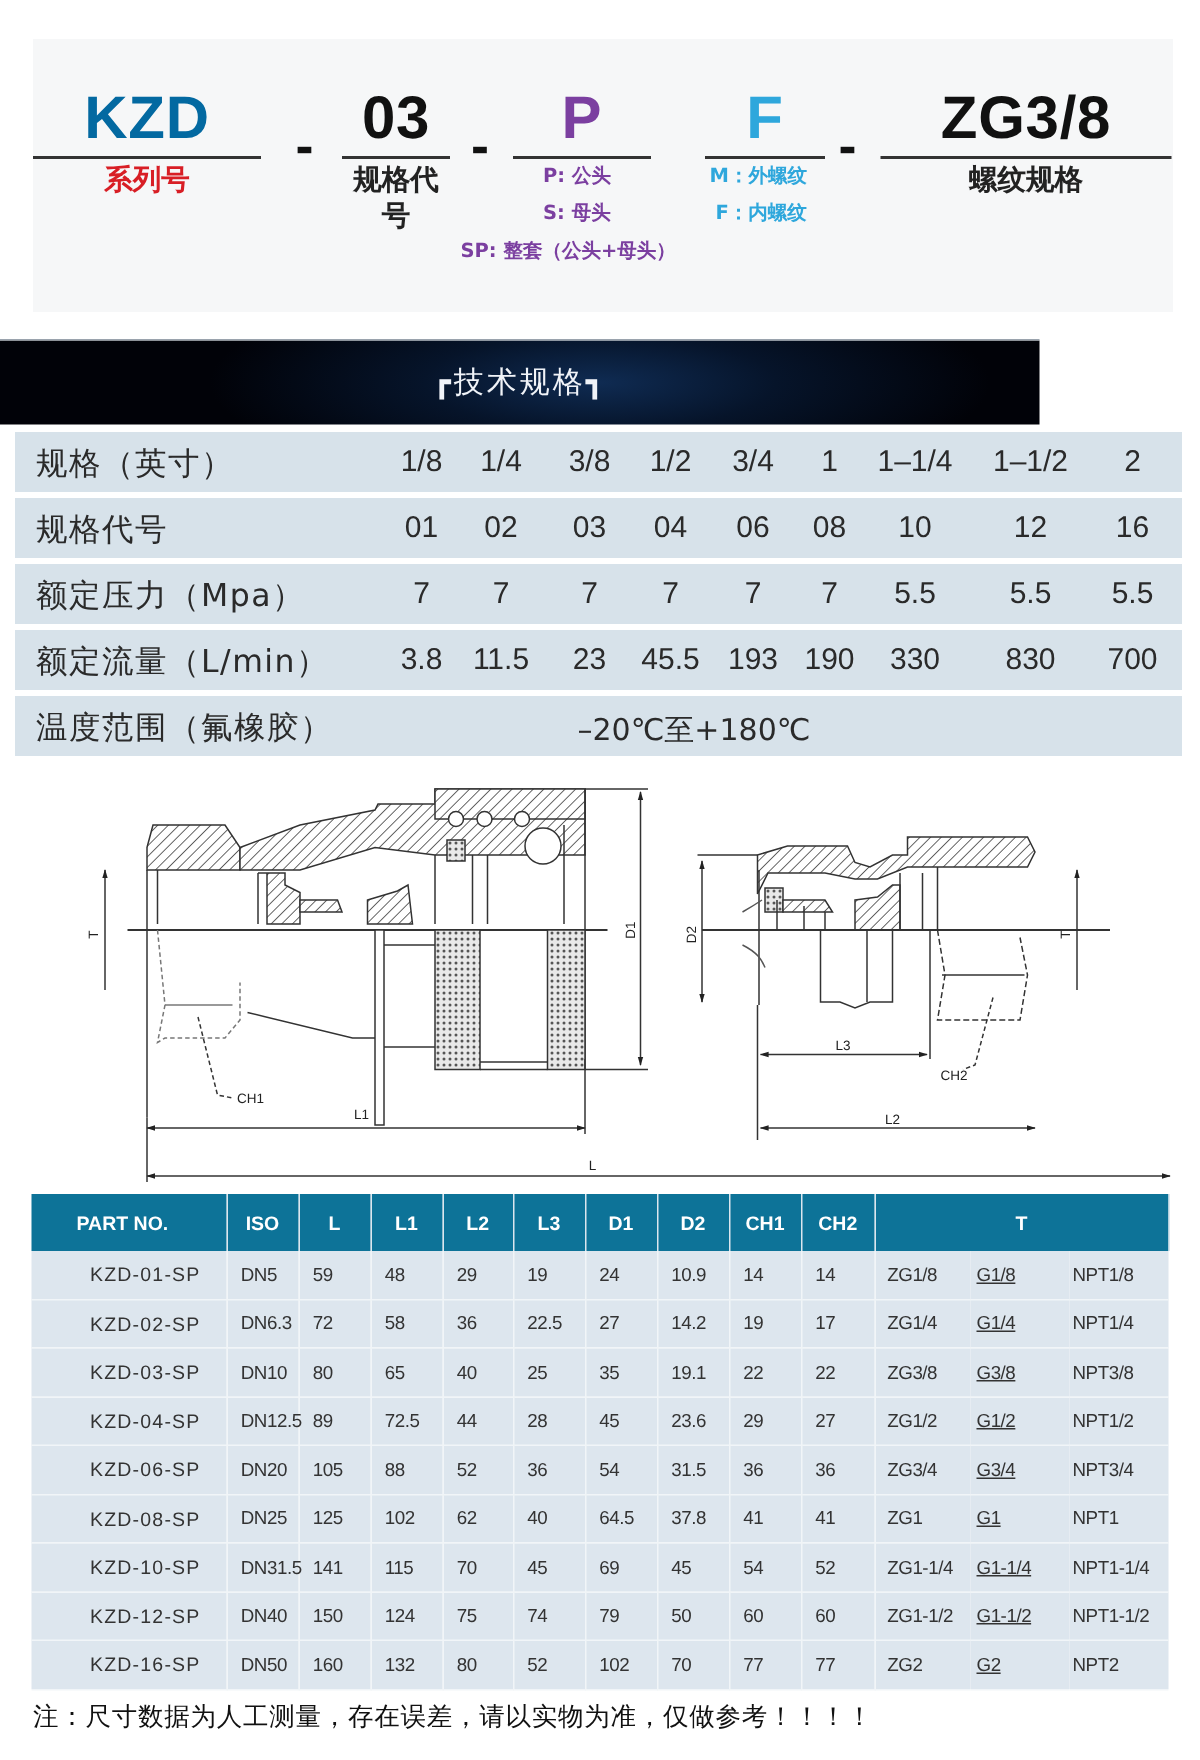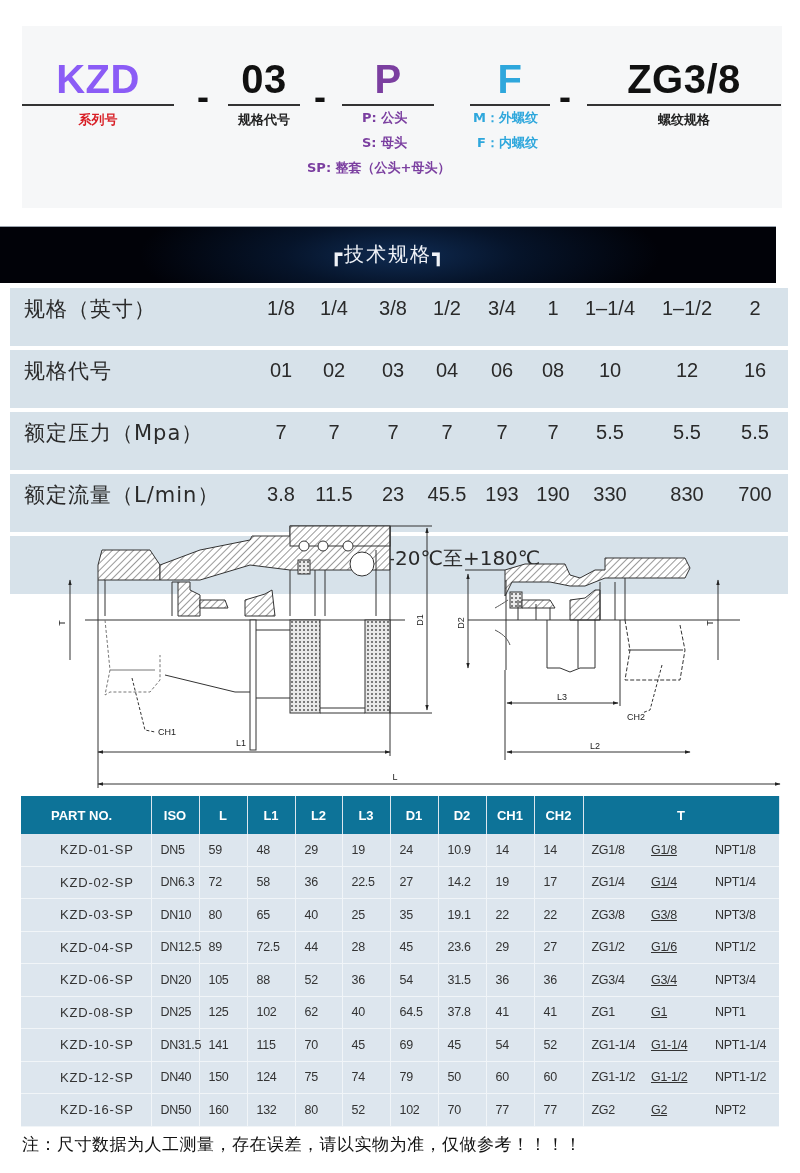--- a/index.html
+++ b/index.html
@@ -4,34 +4,34 @@
 <style>
   html, body { margin:0; padding:0; background:#ffffff; }
   body { width:800px; height:1173px; position:relative; overflow:hidden;
          font-family:"Liberation Sans","DejaVu Sans",sans-serif; }
 
   
   .code-panel { position:absolute; left:22px; top:26px; width:760px; height:182px; background:#f6f7f8; }
   .seg { position:absolute; text-align:center; }
   .seg .big { font-weight:bold; font-size:40px; line-height:46px; letter-spacing:0.5px; }
   .seg .rule { height:2px; background:#333; margin-top:2px; }
-  .seg .sub { font-size:13px; font-weight:bold; line-height:24px; margin-top:2px; font-family:"DejaVu Sans",sans-serif; }
+  .seg .sub { font-size:19px; font-weight:bold; line-height:24px; margin-top:2px; font-family:"DejaVu Sans",sans-serif; }
   .dash { position:absolute; font-weight:bold; font-size:36px; color:#111; top:50px; }
   .opt { position:absolute; font-size:13px; font-weight:bold; line-height:24px; white-space:nowrap; font-family:"DejaVu Sans",sans-serif; }
 
   
-  .spec-header { position:absolute; left:0; top:226px; width:776px; height:56px;
+  .spec-header { position:absolute; left:0; top:226px; width:693px; height:56px;
      background: radial-gradient(ellipse 260px 70px at 400px 28px, #0f2b52 0%, #06142a 45%, #010208 100%);
      border-top:1px solid #9aa3ad; }
   .spec-header .title { position:absolute; left:0; right:0; top:14px; text-align:center; color:#f0f3f8;
      font-size:20px; letter-spacing:2px; font-family:"DejaVu Sans",sans-serif; }
   .bracket { font-weight:bold; }
 
   .spec-table { position:absolute; left:10px; top:288px; width:778px; }
-  .spec-row { position:relative; height:58px; background:#d7e2ea; margin-bottom:4px; }
+  .spec-row { position:relative; height:40px; background:#d7e2ea; margin-bottom:4px; }
   .spec-row .label { position:absolute; left:14px; top:7px; font-size:21px; color:#2a2a2a; font-family:"DejaVu Sans",sans-serif; letter-spacing:1px; }
   .spec-row .val { position:absolute; top:9px; font-size:20px; color:#2a2a2a; transform:translateX(-50%); white-space:nowrap; font-family:"Liberation Sans",sans-serif; }
   .spec-row .span-val { position:absolute; left:375px; top:9px; font-size:20px; color:#2a2a2a; font-family:"DejaVu Sans",sans-serif; }
 
   
   .drawing { position:absolute; left:50px; top:520px; width:750px; height:275px; }
 
   
   .dim-table { position:absolute; left:21px; top:796px; width:758px; border-collapse:collapse; table-layout:fixed; }
   .dim-table th { background:#0d7398; color:#ffffff; font-size:13px; font-weight:bold; height:38px; border-right:1px solid #dbe6ee; padding:0; }
@@ -43,21 +43,21 @@
   .dim-table td.t2 { padding-left:4px;text-decoration:underline; }
   .dim-table td.t3 { padding-left:2px; }
 
   .note { position:absolute; left:22px; top:1133px; font-size:17px; color:#111; font-family:"DejaVu Sans",sans-serif; letter-spacing:0.5px; }
 </style>
 </head>
 <body>
 
 <div class="code-panel">
   <div class="seg" style="left:0; width:152px; top:30px;">
-    <div class="big" style="color:#8b5cf6;">KZD</div>
+    <div class="big" style="color:#0369a1;">KZD</div>
     <div class="rule"></div>
     <div class="sub" style="color:#d81e25;">系列号</div>
   </div>
 
   <div class="dash" style="left:175px;">-</div>
 
   <div class="seg" style="left:206px; width:72px; top:30px;">
     <div class="big" style="color:#111;">03</div>
     <div class="rule"></div>
     <div class="sub" style="color:#222;">规格代号</div>
@@ -138,20 +138,21 @@
     <span class="val" style="left:324px">11.5</span>
     <span class="val" style="left:383px">23</span>
     <span class="val" style="left:437px">45.5</span>
     <span class="val" style="left:492px">193</span>
     <span class="val" style="left:543px">190</span>
     <span class="val" style="left:600px">330</span>
     <span class="val" style="left:677px">830</span>
     <span class="val" style="left:745px">700</span>
   </div>
   <div class="spec-row">
+    <span class="label">温度范围（氟橡胶）</span>
     <span class="span-val">–20℃至+180℃</span>
   </div>
 </div>
 
 <div class="drawing">
   <svg width="750" height="275" viewBox="0 0 750 275" xmlns="http://www.w3.org/2000/svg">
     <defs>
       <pattern id="hatch" width="5" height="5" patternUnits="userSpaceOnUse" patternTransform="rotate(45)">
         <rect width="5" height="5" fill="#ffffff"></rect>
         <line x1="0" y1="0" x2="0" y2="5" stroke="#555" stroke-width="1.2"></line>
@@ -348,21 +349,21 @@
         <td class="iso">DN12.5</td>
         <td class="l">89</td>
         <td class="l1">72.5</td>
         <td class="l2">44</td>
         <td class="l3">28</td>
         <td class="d1">45</td>
         <td class="d2">23.6</td>
         <td class="ch1">29</td>
         <td class="ch2">27</td>
         <td class="t1">ZG1/2</td>
-        <td class="t2">G1/6</td>
+        <td class="t2">G1/2</td>
         <td class="t3">NPT1/2</td>
       </tr>
       <tr>
         <td class="part">KZD-06-SP</td>
         <td class="iso">DN20</td>
         <td class="l">105</td>
         <td class="l1">88</td>
         <td class="l2">52</td>
         <td class="l3">36</td>
         <td class="d1">54</td>

